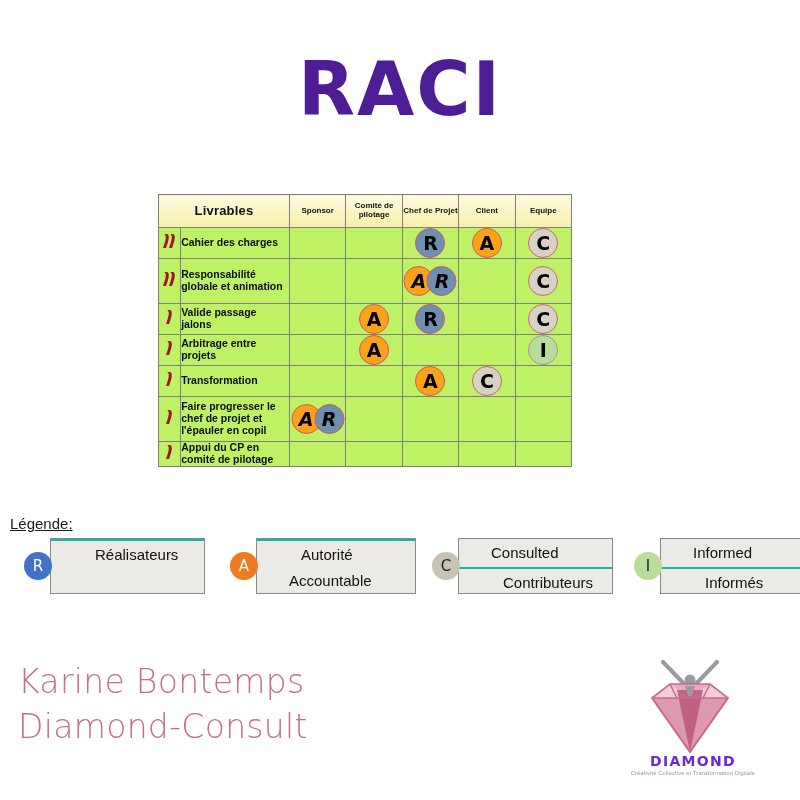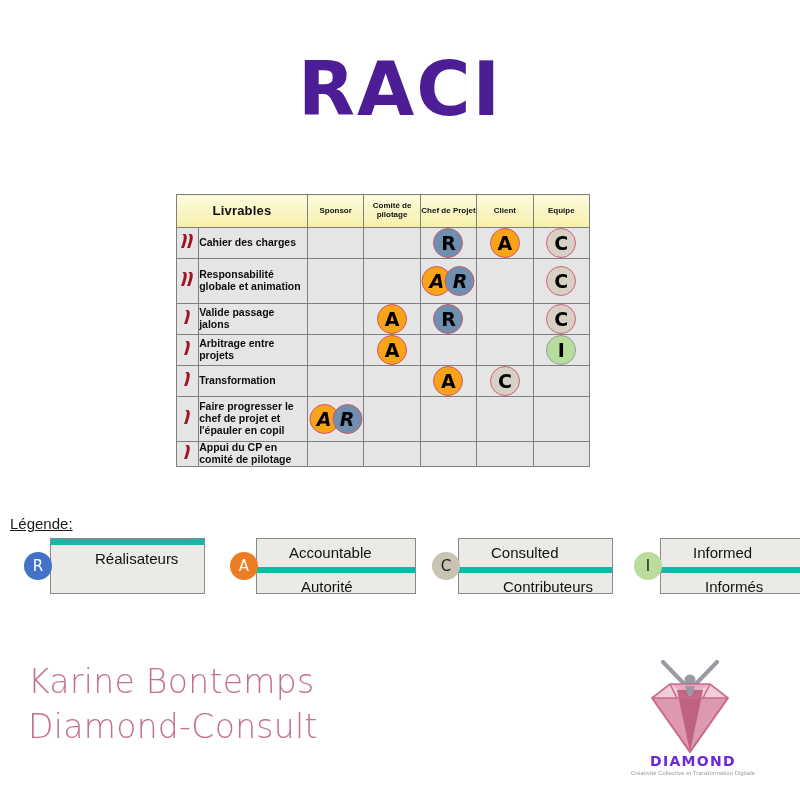--- a/index.html
+++ b/index.html
@@ -26,26 +26,26 @@
     font-size: 74px;
     font-weight: bold;
     letter-spacing: 2px;
     color: #4c1d95;
     line-height: 1;
   }
 
   
   #raci-matrix {
     position: absolute;
-    left: 176px;
+    left: 158px;
     top: 194px;
     width: 414px;
     border-collapse: collapse;
     border: 1px solid #808080;
-    background: #e5e5e5;
+    background: #bef264;
     table-layout: fixed;
   }
   #raci-matrix td, #raci-matrix th {
     border: 1px solid #7f7f7f;
     padding: 0;
     vertical-align: middle;
   }
   #raci-matrix thead th {
     background: #fbf7c8;
     background: linear-gradient(#fdfbe0, #f7f0a8);
@@ -146,21 +146,21 @@
   .legend-box .legend-line {
     height: 28px;
     line-height: 28px;
     padding-left: 32px;
     font-size: 15px;
     color: #111111;
     box-sizing: border-box;
     white-space: nowrap;
   }
   .legend-box .legend-line.second {
-    border-top: 6px solid #14b8a6;
+    border-top: 2px solid #14b8a6;
     padding-left: 44px;
   }
   .legend-badge {
     position: absolute;
     left: 0;
     top: 14px;
     width: 28px;
     height: 28px;
     border-radius: 50%;
     line-height: 28px;
@@ -188,21 +188,20 @@
   #author-block {
     position: absolute;
     left: 18px;
     top: 660px;
     font-family: "DejaVu Sans", sans-serif;
     font-size: 33px;
     font-weight: 300;
     color: #c4708c;
     line-height: 1.35;
     letter-spacing: .3px;
-    margin-left: 10px;
   }
 
   
   #brand-logo {
     position: absolute;
     left: 598px;
     top: 660px;
     width: 190px;
     height: 125px;
   }
@@ -414,22 +413,22 @@
 
 <div class="legend-item" id="legend-r">
   <div class="legend-box">
     <div class="legend-line second">Réalisateurs</div>
   </div>
   <div class="legend-badge lb-R">R</div>
 </div>
 
 <div class="legend-item" id="legend-a">
   <div class="legend-box">
+    <div class="legend-line second">Autorité</div>
     <div class="legend-line">Accountable</div>
-    <div class="legend-line second">Autorité</div>
   </div>
   <div class="legend-badge lb-A">A</div>
 </div>
 
 <div class="legend-item" id="legend-c">
   <div class="legend-box">
     <div class="legend-line">Consulted</div>
     <div class="legend-line second">Contributeurs</div>
   </div>
   <div class="legend-badge lb-C">C</div>

